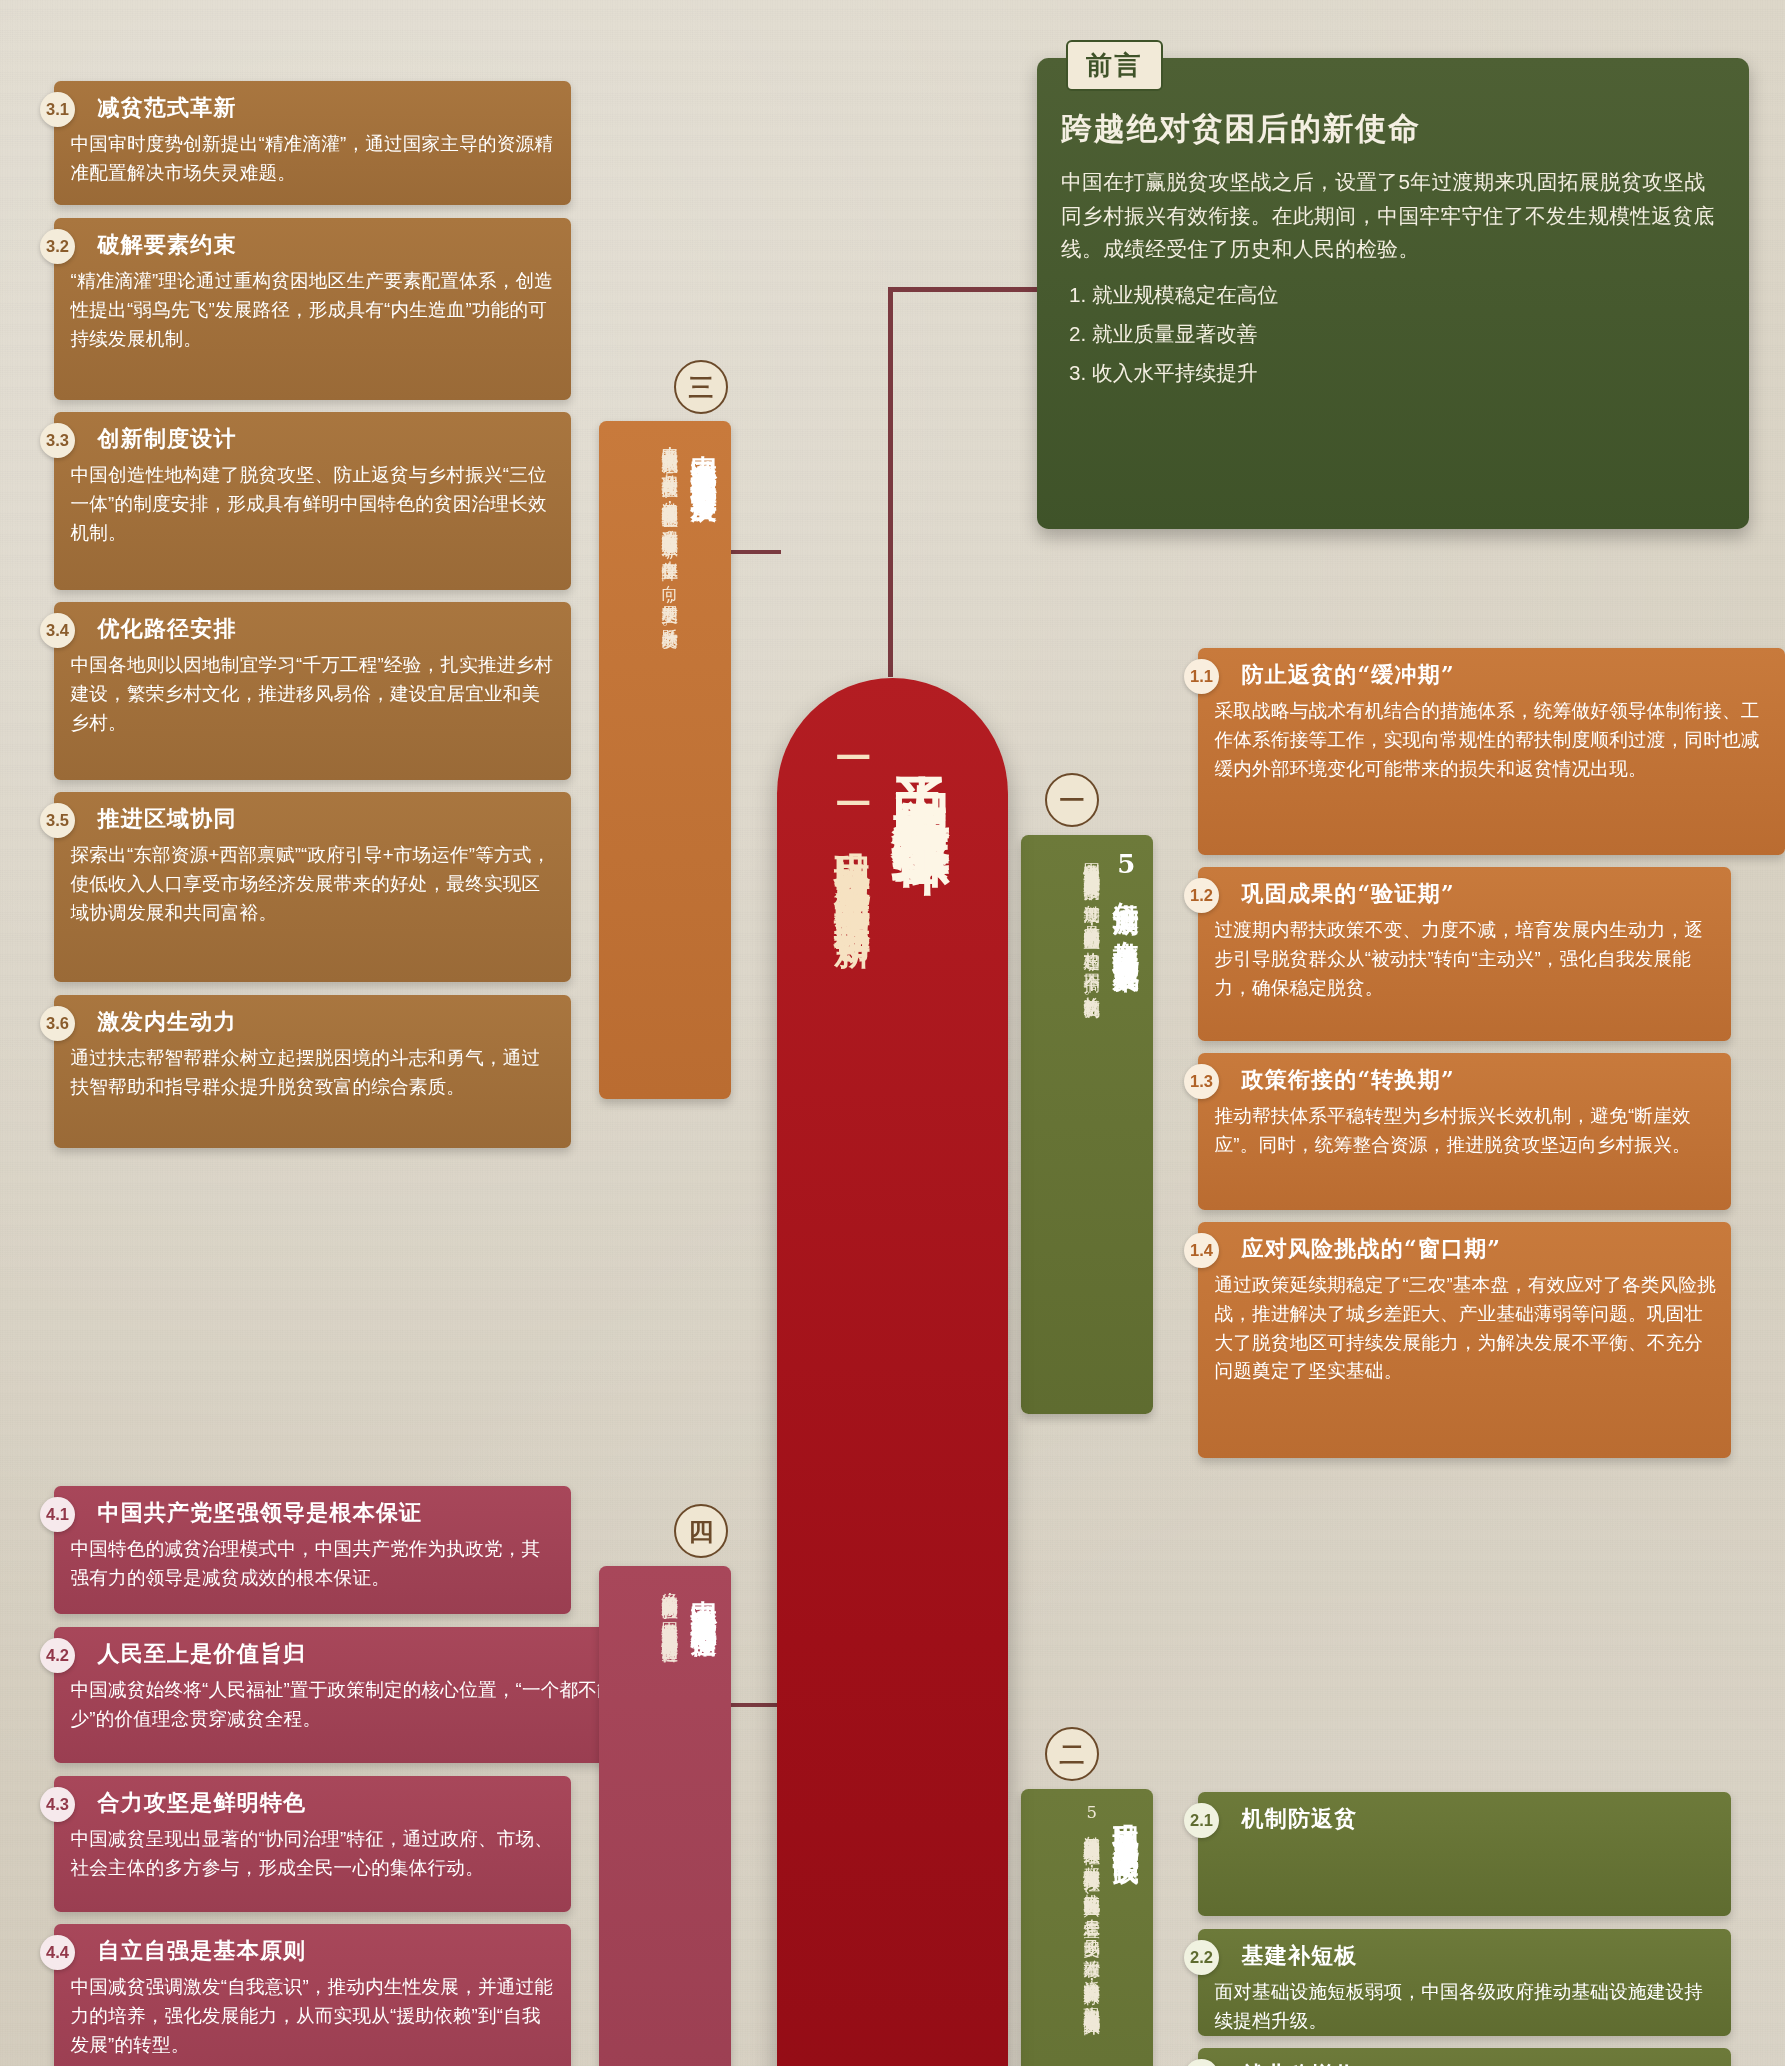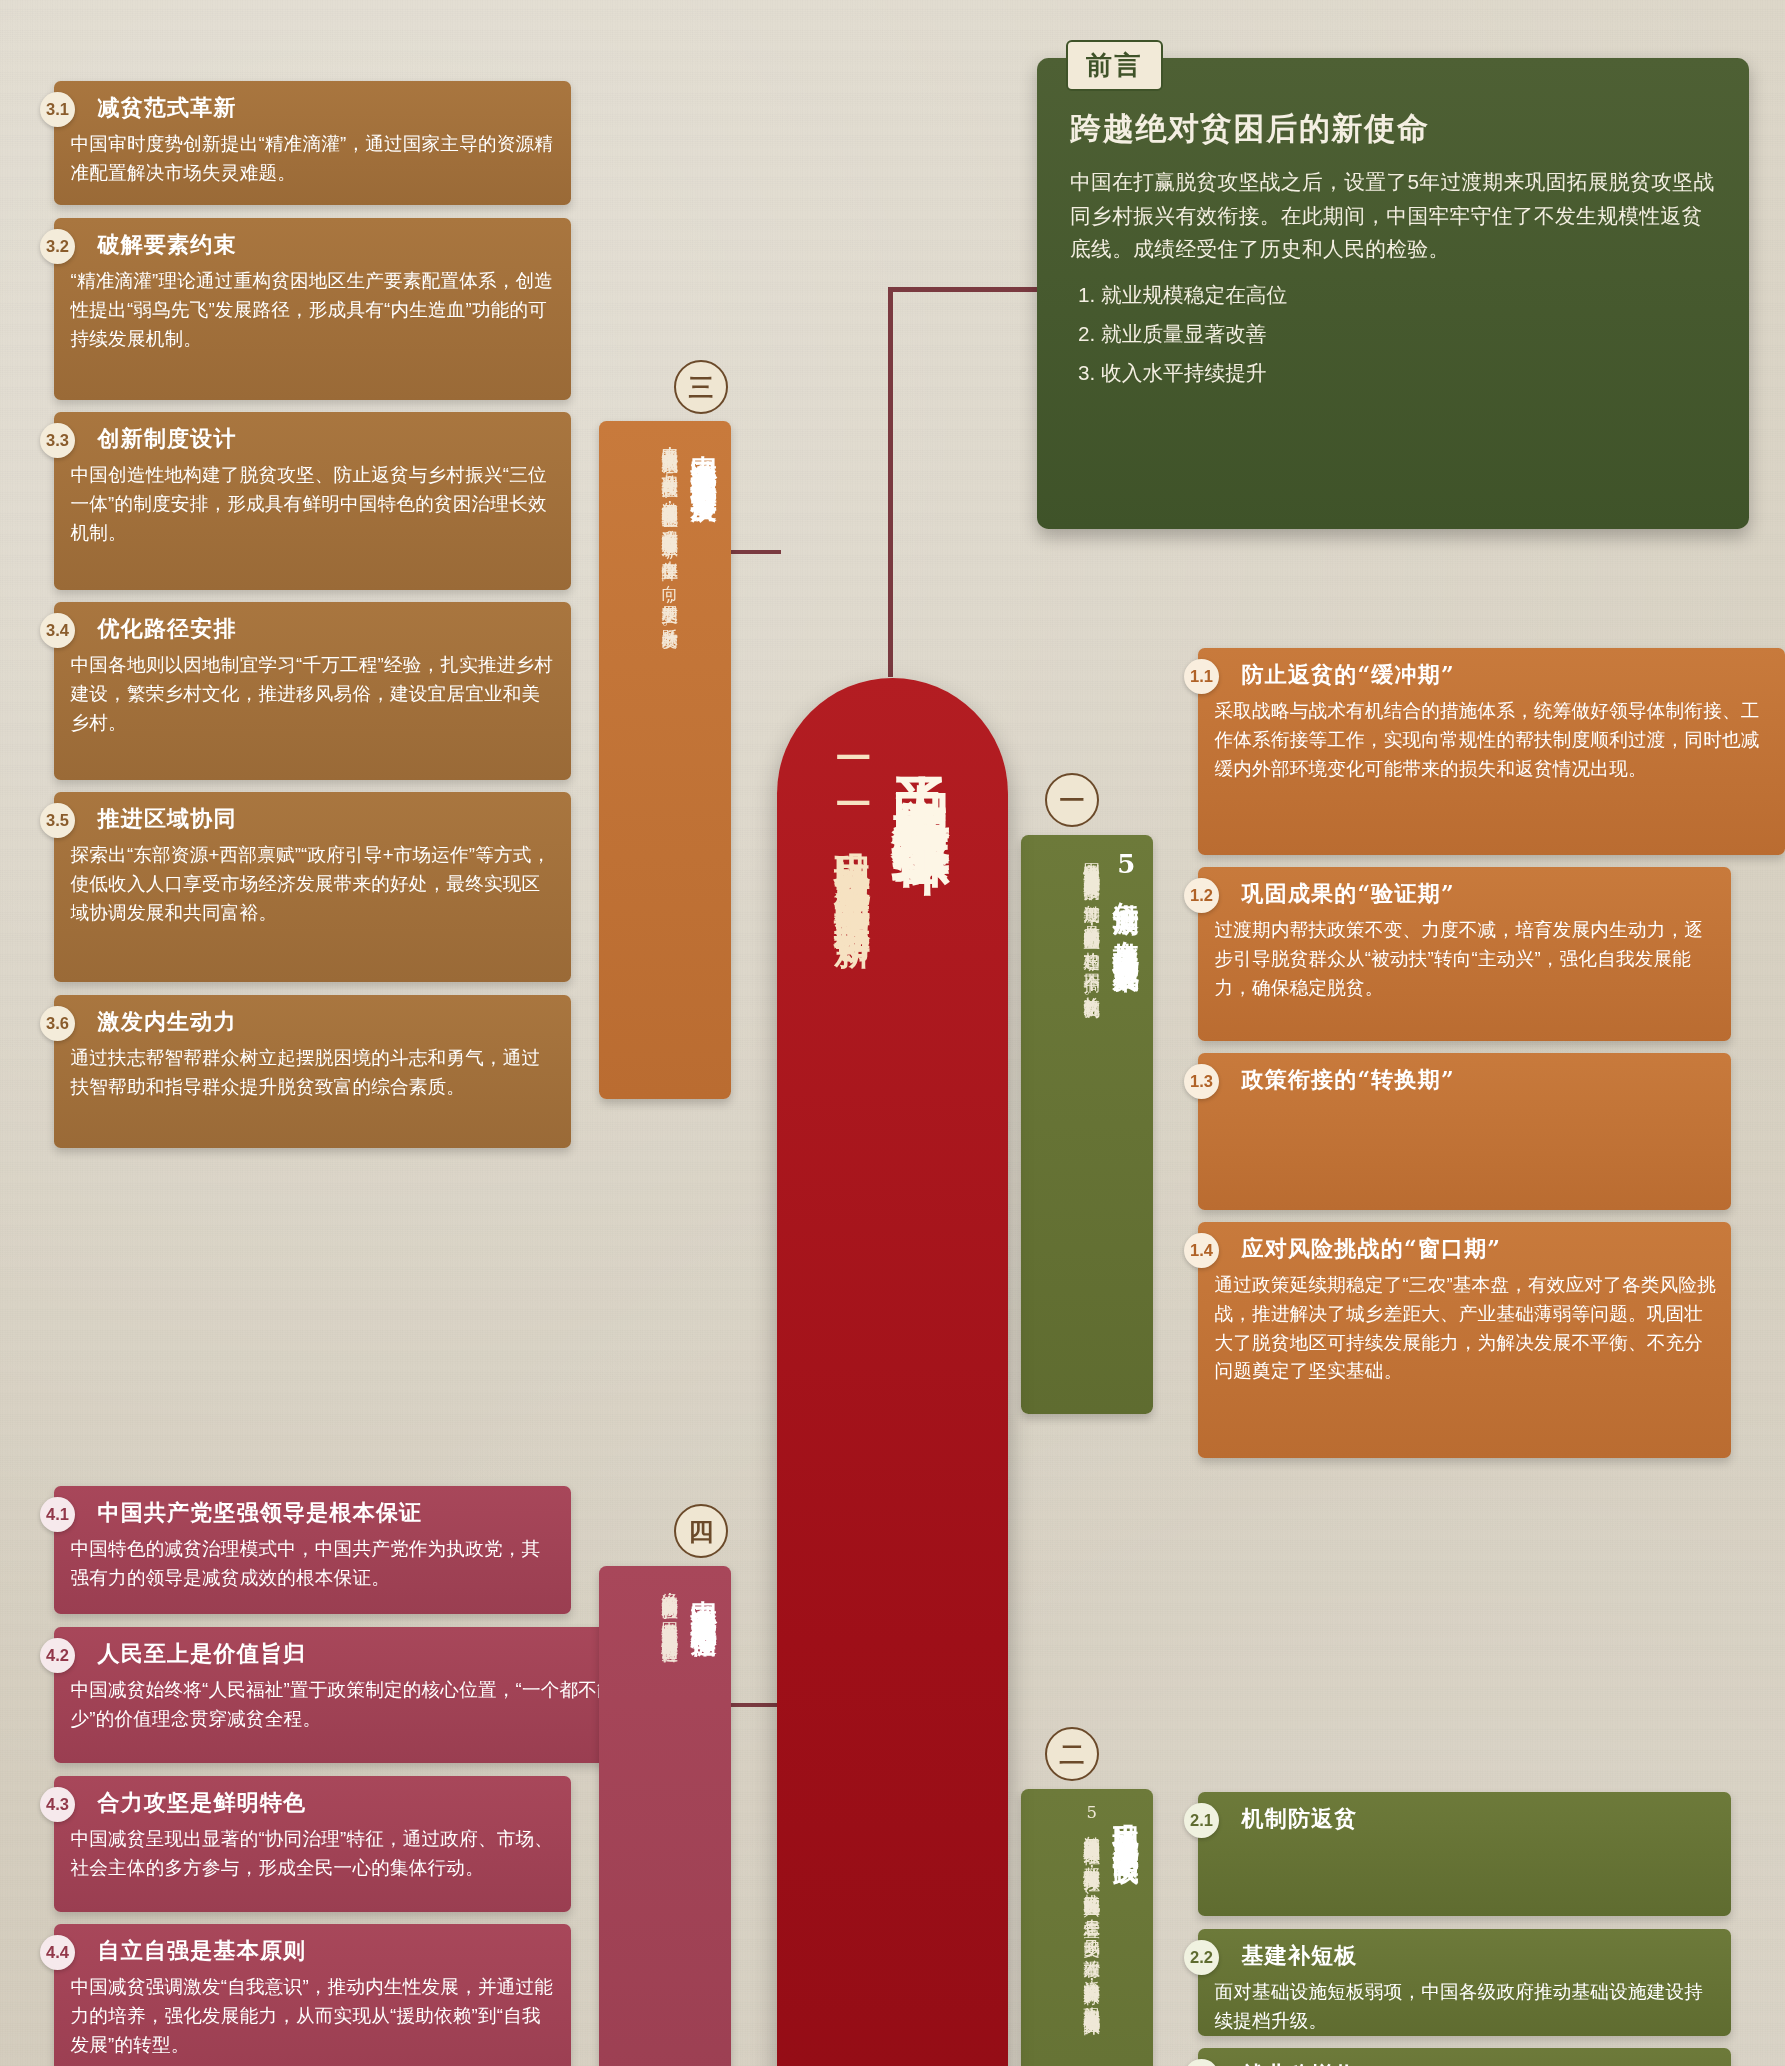--- a/index.html
+++ b/index.html
@@ -68,21 +68,21 @@
   }
 
   
   .preface{
     position:absolute;
     left:1037px; top:58px;
     width:712px; height:471px;
     background:linear-gradient(180deg,#4e6034 0%,#3f5329 100%);
     border-radius:11.6px;
     box-shadow:0 7.4px 16.5px rgba(0,0,0,0.25);
-    padding:50px 33px 25px 33px;
+    padding:50px 33px 25px 24px;
     box-sizing:border-box;
     color:#f4efe2;
     z-index:5;
   }
   .preface-tag{
     position:absolute;
     left:29px; top:-18px;
     background:#f2ead8;
     color:#3f5329;
     border:2.1px solid #3f5329;
@@ -255,20 +255,21 @@
     <p>采取战略与战术有机结合的措施体系，统筹做好领导体制衔接、工作体系衔接等工作，实现向常规性的帮扶制度顺利过渡，同时也减缓内外部环境变化可能带来的损失和返贫情况出现。</p>
   </article>
   <article class="card orange" style="left:1198px;top:831px;width:533px;height:174px;">
     <div class="num">1.2</div>
     <h3>巩固成果的“验证期”</h3>
     <p>过渡期内帮扶政策不变、力度不减，培育发展内生动力，逐步引导脱贫群众从“被动扶”转向“主动兴”，强化自我发展能力，确保稳定脱贫。</p>
   </article>
   <article class="card orange" style="left:1198px;top:1017px;width:533px;height:157px;">
     <div class="num">1.3</div>
     <h3>政策衔接的“转换期”</h3>
+    <p>推动帮扶体系平稳转型为乡村振兴长效机制，避免“断崖效应”。同时，统筹整合资源，推进脱贫攻坚迈向乡村振兴。</p>
   </article>
   <article class="card orange" style="left:1198px;top:1186px;width:533px;height:236px;">
     <div class="num">1.4</div>
     <h3>应对风险挑战的“窗口期”</h3>
     <p>通过政策延续期稳定了“三农”基本盘，有效应对了各类风险挑战，推进解决了城乡差距大、产业基础薄弱等问题。巩固壮大了脱贫地区可持续发展能力，为解决发展不平衡、不充分问题奠定了坚实基础。</p>
   </article>
 
   <div class="spine" style="left:1045px;top:1727px;">
     <div class="spine-badge">二</div>
   </div>

